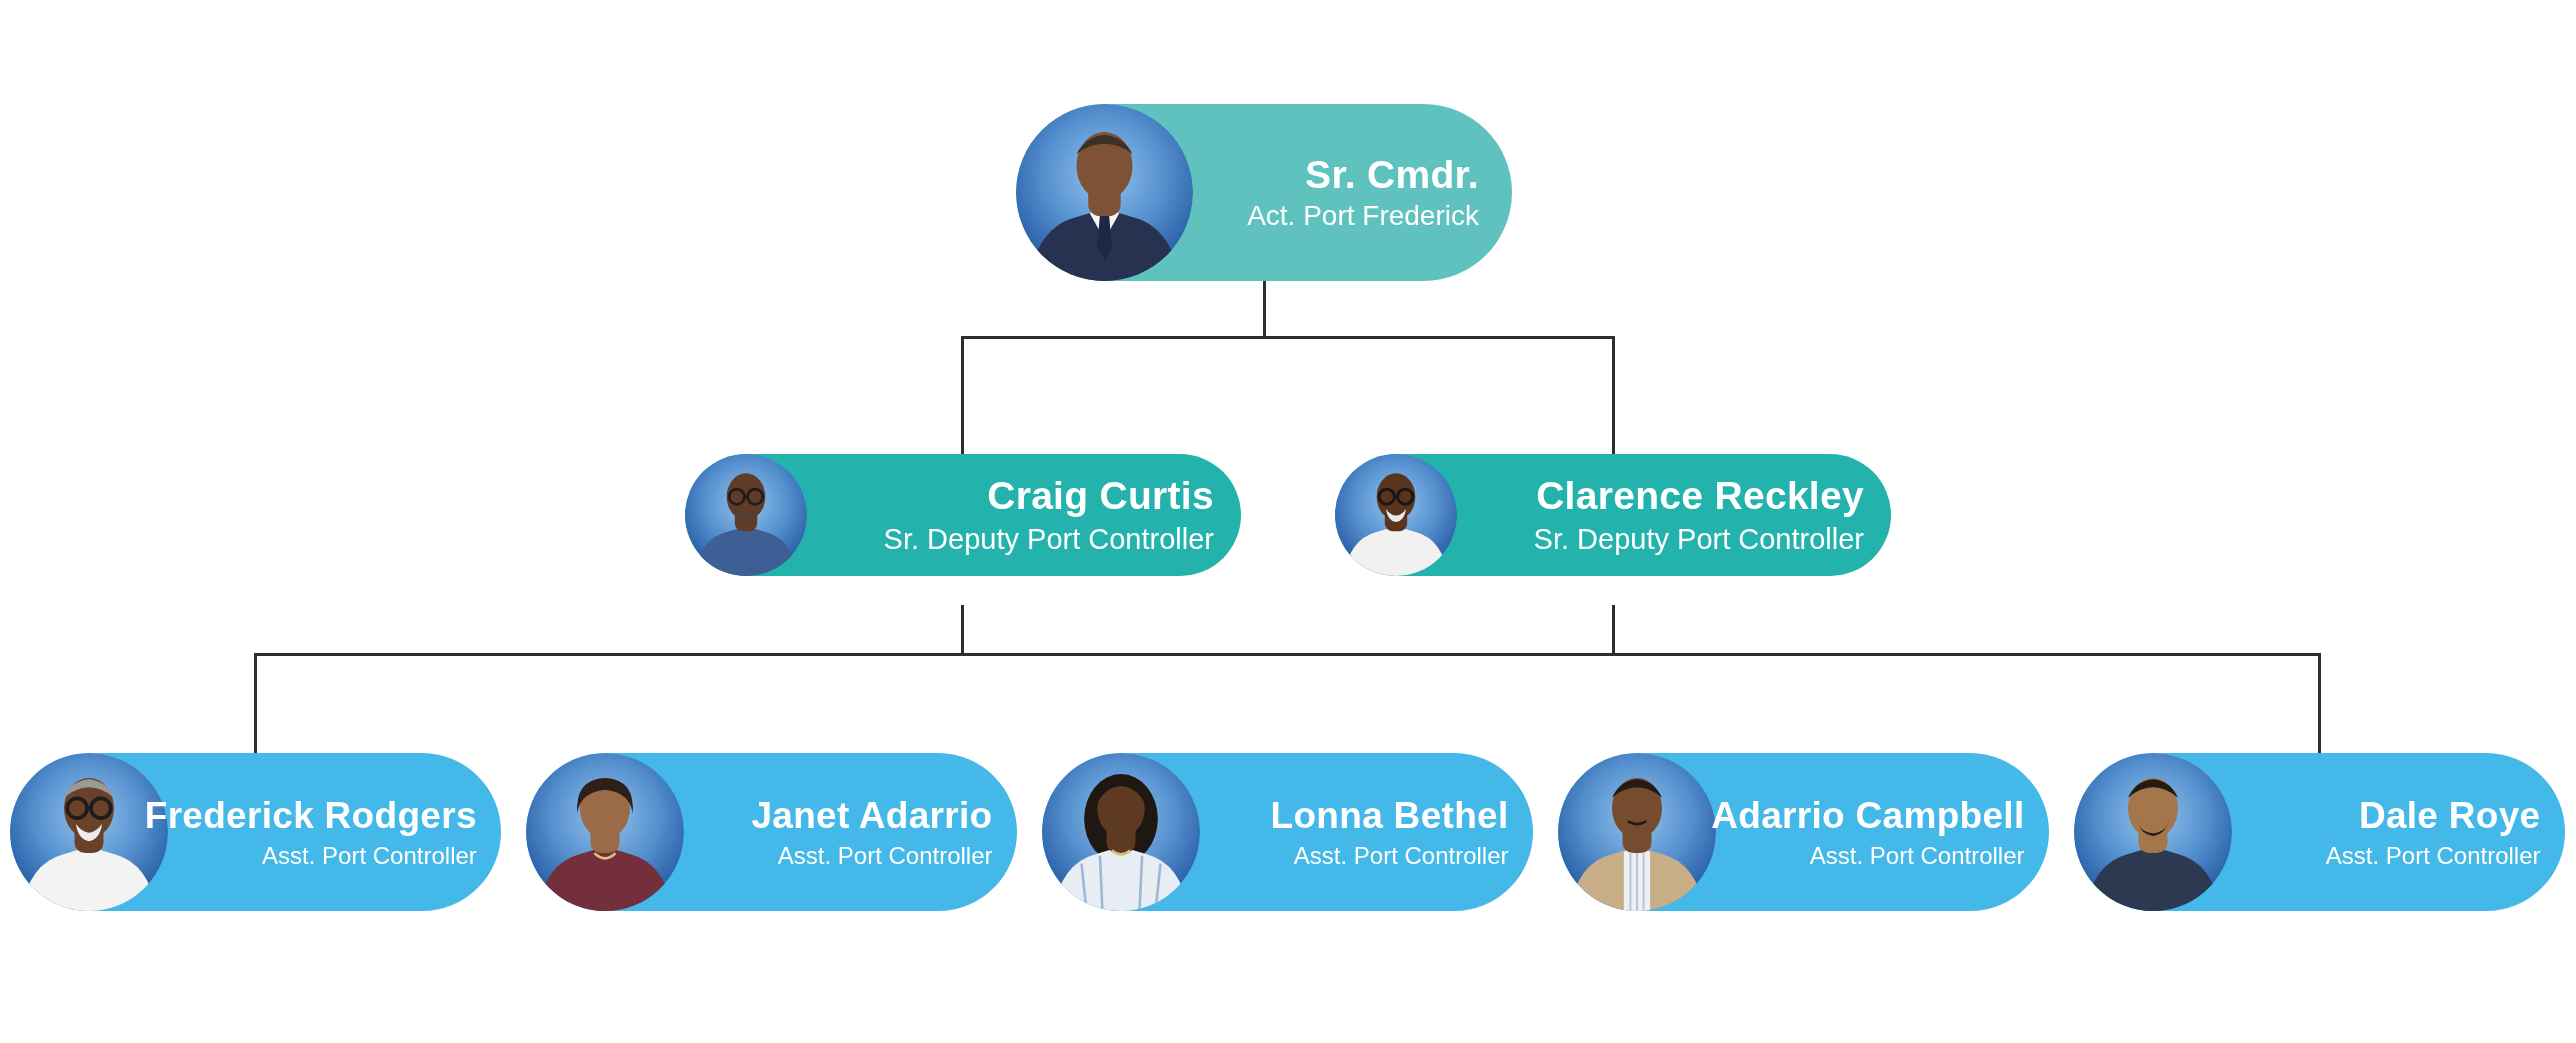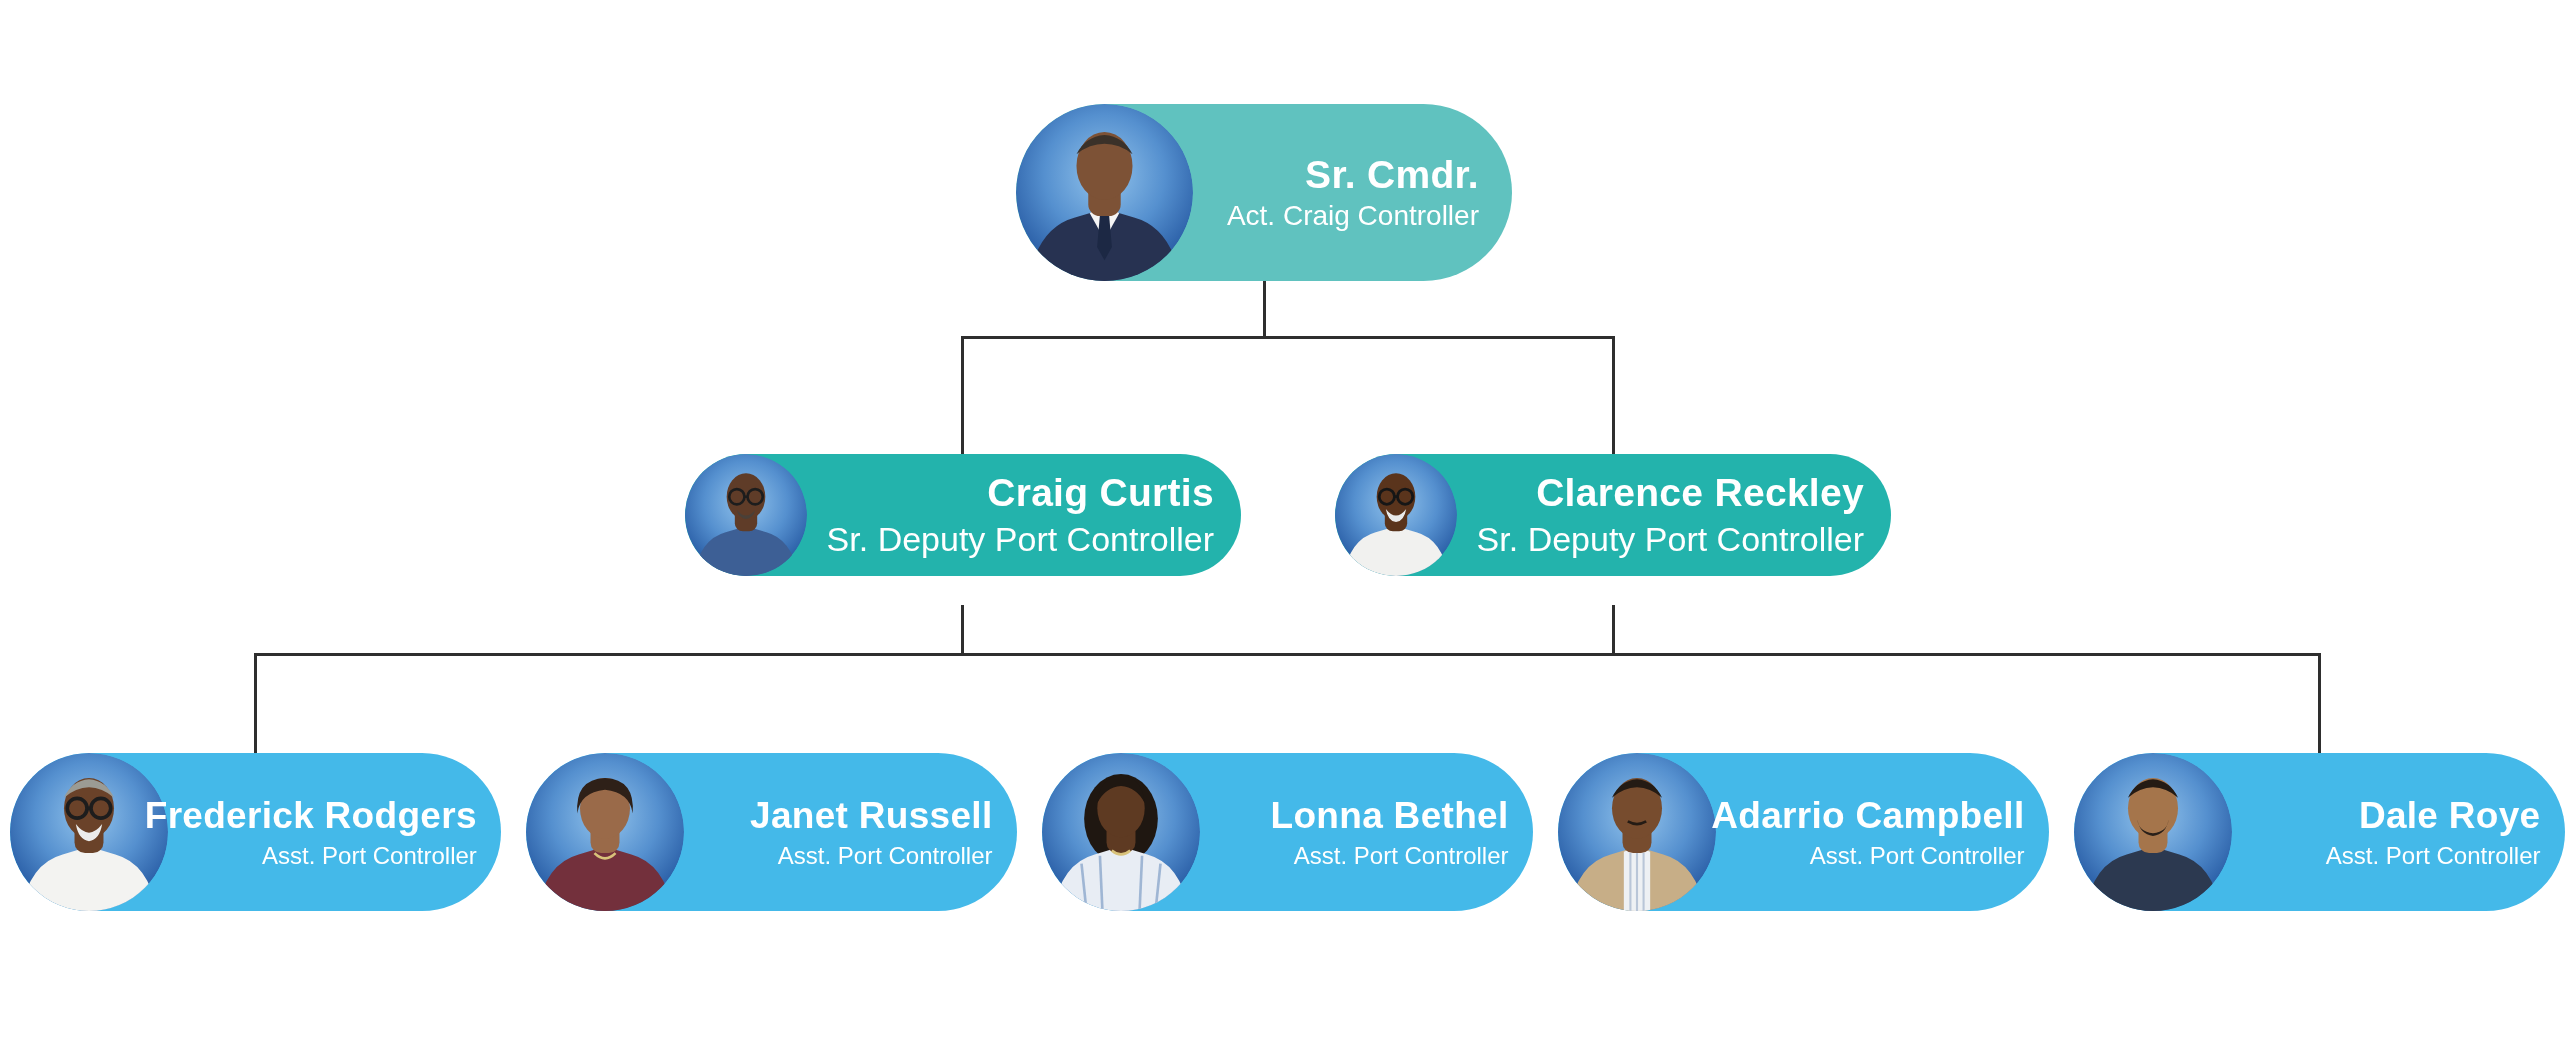--- a/index.html
+++ b/index.html
@@ -9,21 +9,21 @@
   .canvas{position:absolute;left:0;top:0;width:2576px;height:1043px;background:#ffffff;}
 
   .line{position:absolute;}
   .card{position:absolute;border-radius:129px;color:#ffffff;}
   .photo{position:absolute;left:0;top:0;height:100%;aspect-ratio:1/1;border-radius:50%;
          overflow:hidden;}
   .photo svg{display:block;width:100%;height:100%;}
   .info{position:absolute;top:0;bottom:0;display:flex;flex-direction:column;
         justify-content:center;align-items:flex-end;text-align:center;}
   .name-line{font-weight:700;font-size:39px;line-height:1.12;letter-spacing:0.3px;white-space:nowrap;}
-  .role{font-weight:400;font-size:34px;line-height:1.1;margin-top:6.4px;white-space:nowrap;}
+  .role{font-weight:400;font-size:29px;line-height:1.1;margin-top:6.4px;white-space:nowrap;}
 
   .lvl1{left:1016px;top:104px;width:496px;height:177px;}
   .lvl1 .info{left:190px;right:33px;}
   .lvl1 .role{font-size:28px;margin-top:3.9px;}
 
   .lvl2{top:454px;width:556px;height:122px;}
   .lvl2 .info{left:161px;right:27px;}
 
   .lvl3{top:753px;width:491px;height:158px;}
   .lvl3 .info{left:162px;right:24.5px;}
@@ -63,21 +63,21 @@
         <path d="M8,122 Q14,84 40,77 L60,71 L80,77 Q106,84 112,122 Z" fill="var(--shirt)"></path>
         <path d="M50,74 L60,92 L70,74 L66,71 L54,71 Z" fill="#f5f5f5"></path>
         <path d="M57,74 L63,74 L65,97 L60,106 L55,97 Z" fill="#1c2844"></path>
         <rect x="49" y="52" width="22" height="24" rx="8" fill="var(--skin)"></rect>
         <ellipse cx="60" cy="42" rx="19" ry="23" fill="var(--skin)"></ellipse>
         <path d="M41,34 Q47,22 60,21 Q73,22 79,34 Q70,27 60,27 Q50,27 41,34 Z" fill="var(--hair)"></path>
       </svg>
     </div>
     <div class="info">
       <div class="name-line">Sr. Cmdr.</div>
-      <div class="role">Act. Craig Controller</div>
+      <div class="role">Act. Port Frederick</div>
     </div>
   </div>
 
   <div class="card lvl2" style="left: 685px; background: rgb(35, 179, 172);">
     <div class="photo" style="--shirt: #3d5f95; --skin: #5f3c28; --hair: #4a4038;">
       <svg viewBox="0 0 120 120">
         <circle cx="60" cy="60" r="60" fill="url(#photoBg)"></circle>
         <path d="M8,122 Q14,84 40,77 L60,71 L80,77 Q106,84 112,122 Z" fill="var(--shirt)"></path>
         <rect x="49" y="52" width="22" height="24" rx="8" fill="var(--skin)"></rect>
         <ellipse cx="60" cy="42" rx="19" ry="23" fill="var(--skin)"></ellipse>
@@ -143,21 +143,21 @@
       <svg viewBox="0 0 120 120">
         <circle cx="60" cy="60" r="60" fill="url(#photoBg)"></circle>
         <path d="M8,122 Q14,84 40,77 L60,71 L80,77 Q106,84 112,122 Z" fill="var(--shirt)"></path>
         <rect x="49" y="52" width="22" height="24" rx="8" fill="var(--skin)"></rect>
         <ellipse cx="60" cy="42" rx="19" ry="23" fill="var(--skin)"></ellipse>
         <path d="M39,46 Q37,20 60,19 Q83,20 81,46 Q79,30 60,28 Q41,30 39,46 Z" fill="var(--hair)"></path>
         <path d="M52,76 Q60,84 68,76" stroke="#d8c27a" stroke-width="2" fill="none"></path>
       </svg>
     </div>
     <div class="info">
-      <div class="name-line">Janet Russell</div>
+      <div class="name-line">Janet Adarrio</div>
       <div class="role">Asst. Port Controller</div>
     </div>
   </div>
 
   <div class="card lvl3" style="left: 1042px; background: rgb(68, 185, 233);">
     <div class="photo" style="--shirt: #e8edf4; --skin: #5e3a22; --hair: #1f1711;">
       <svg viewBox="0 0 120 120">
         <circle cx="60" cy="60" r="60" fill="url(#photoBg)"></circle>
         <ellipse cx="60" cy="50" rx="28" ry="34" fill="var(--hair)"></ellipse>
         <path d="M8,122 Q14,84 40,77 L60,71 L80,77 Q106,84 112,122 Z" fill="var(--shirt)"></path>

